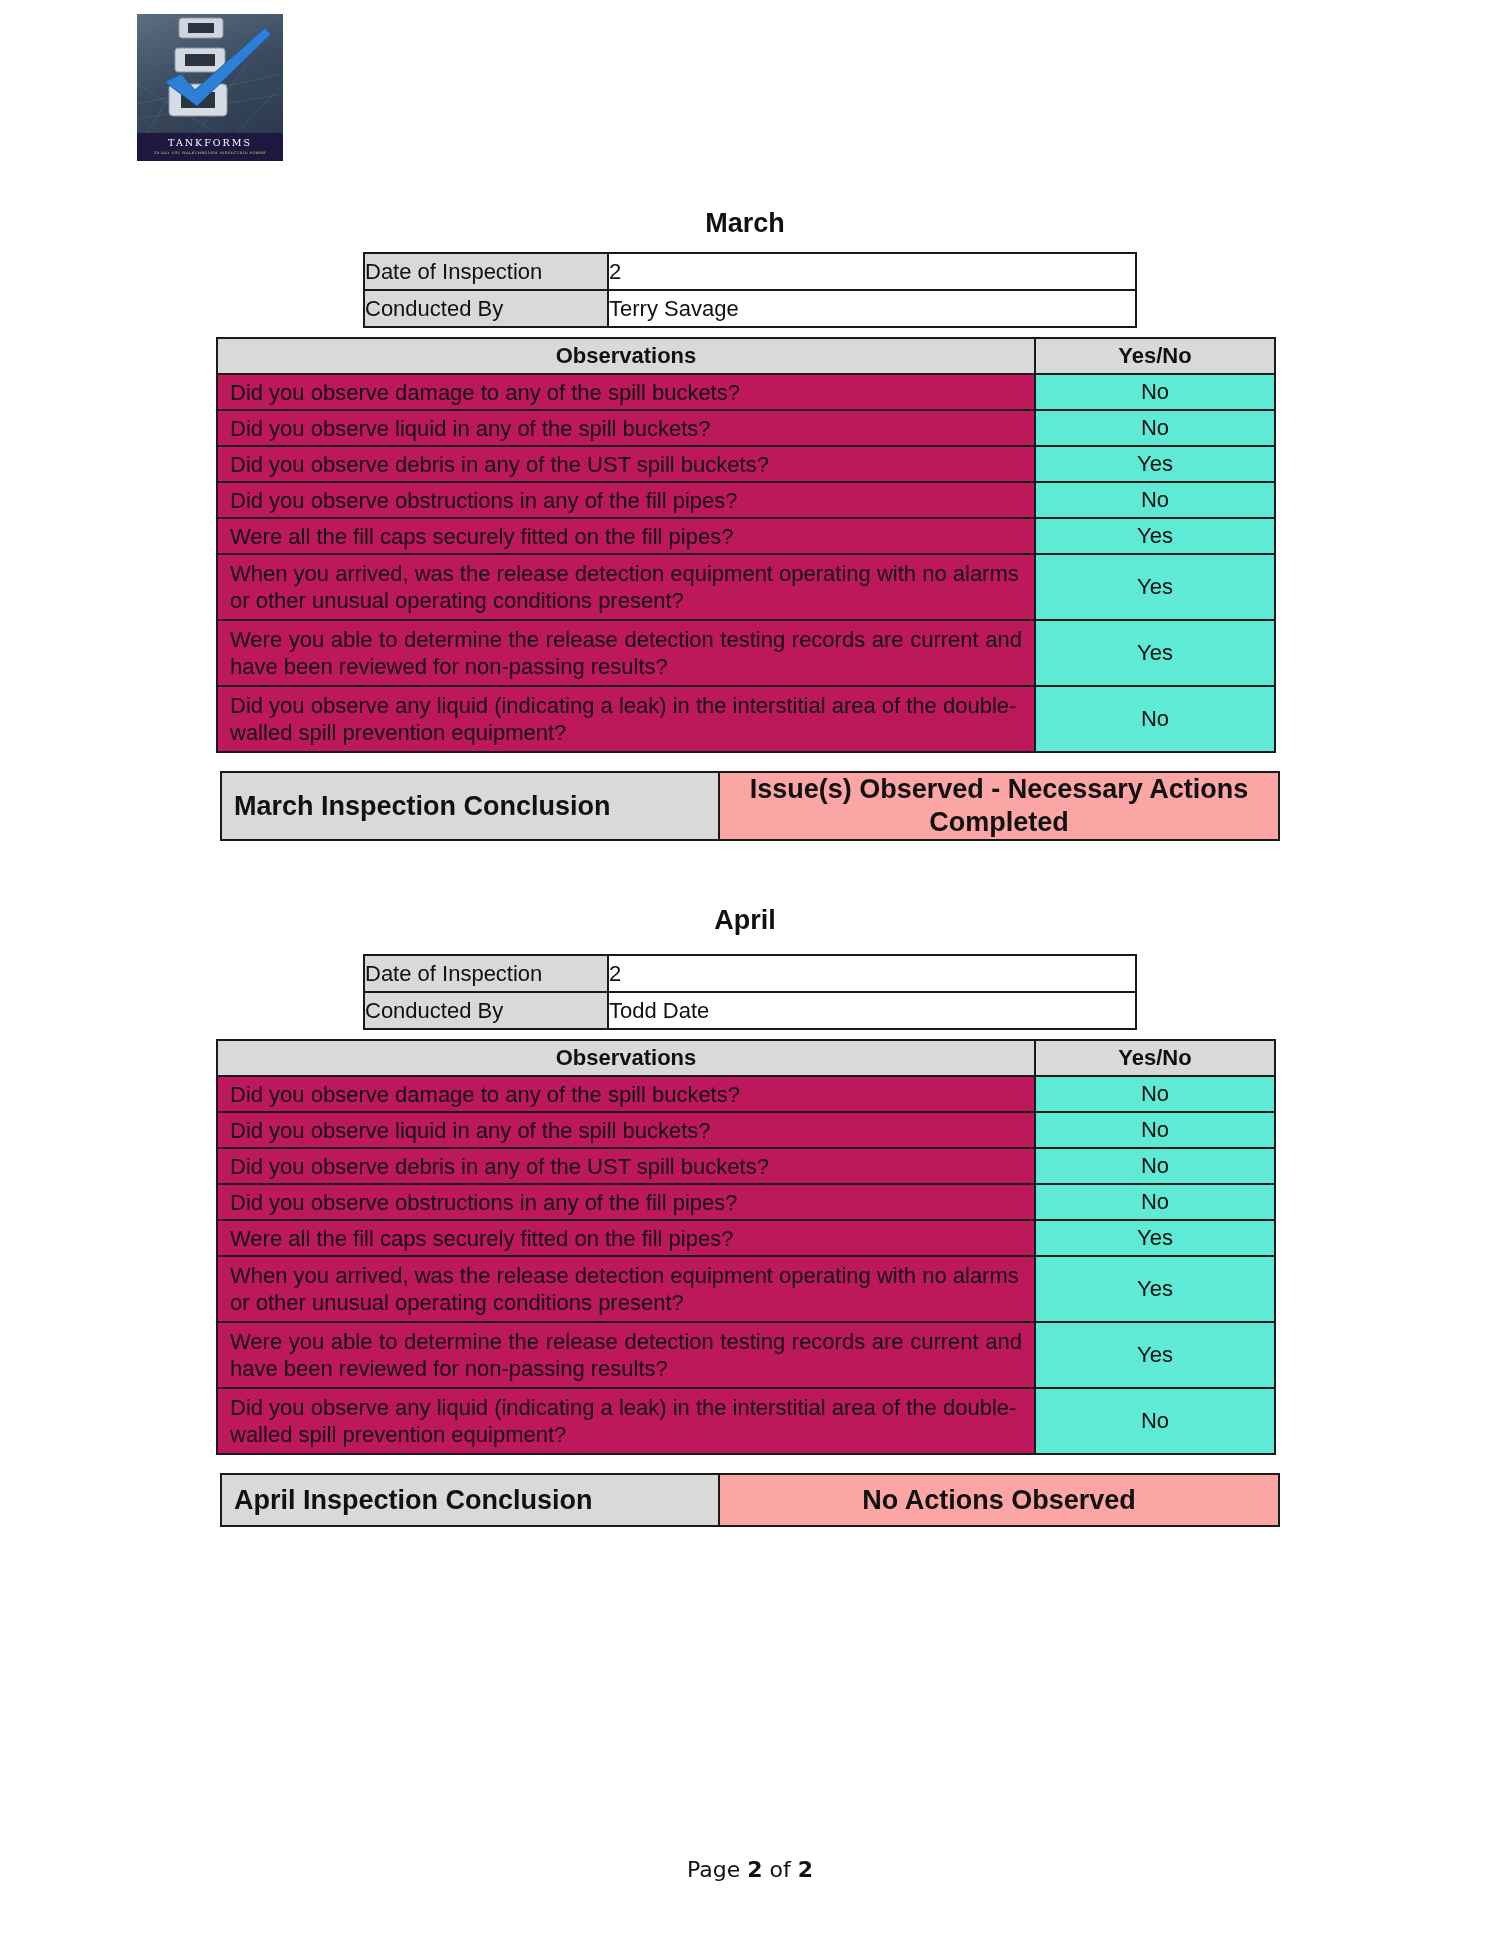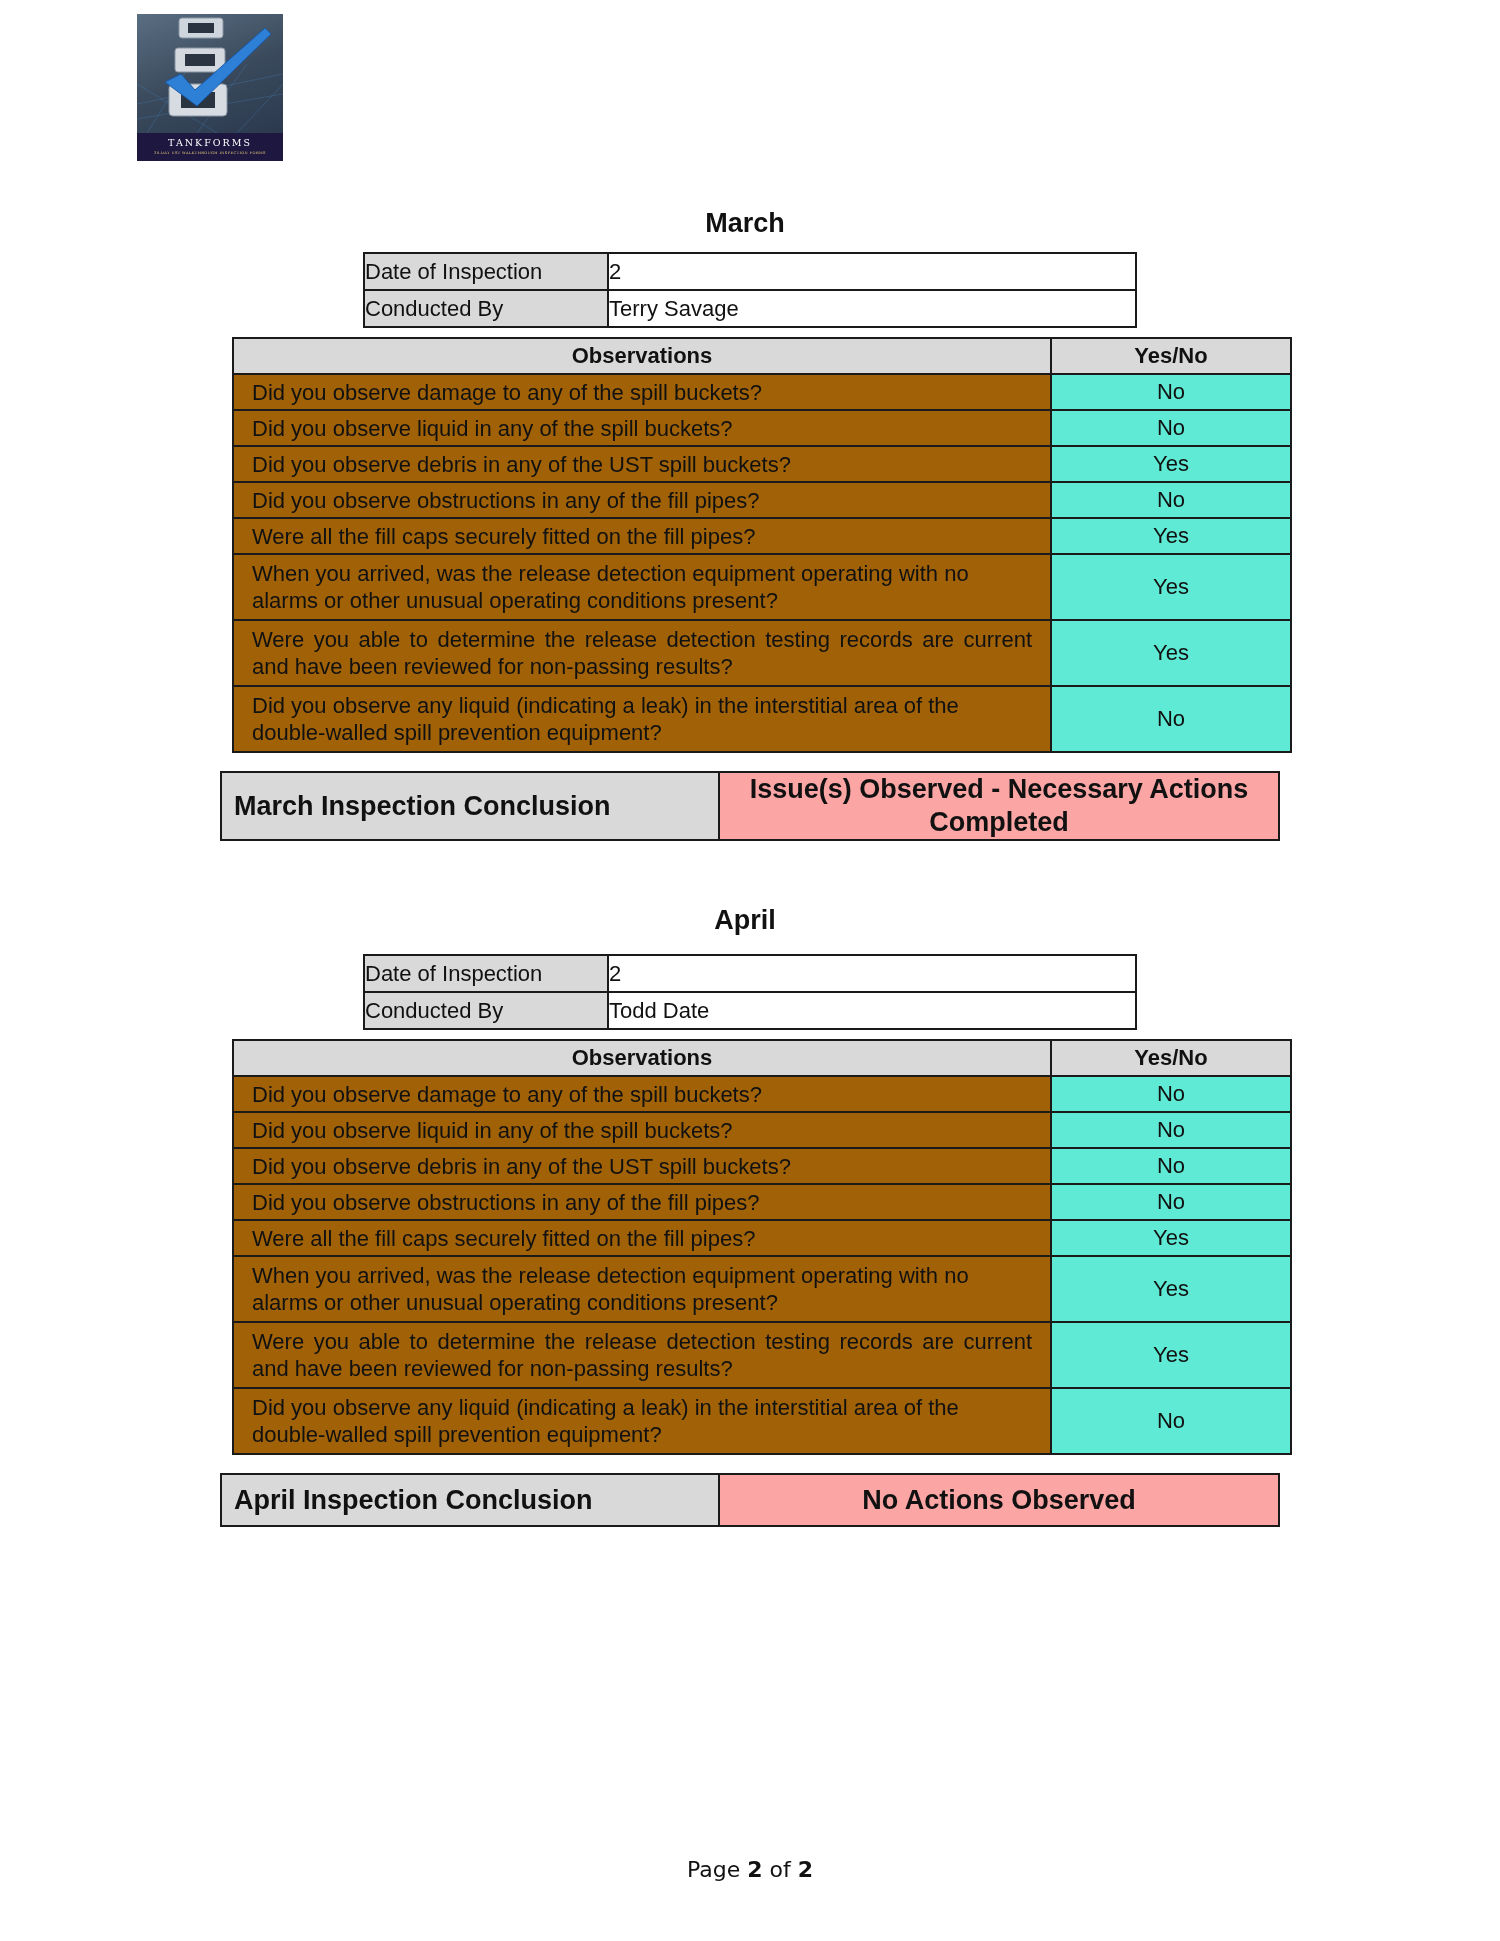--- a/index.html
+++ b/index.html
@@ -11,24 +11,24 @@
   .logo .tag { font-family:"DejaVu Serif", serif; font-size:3.6px; letter-spacing:0.4px; color:#e8c97a; margin-top:3px; }
 
   .month-title { position:absolute; left:0; width:1490px; text-align:center; font-weight:bold; font-size:27px; }
   table { border-collapse:collapse; position:absolute; }
   td, th { border:2px solid #1a1a1a; padding:0; }
   .info { left:363px; width:774px; }
   .info td { height:35px; font-size:22px; padding-left:0; }
   .info td.lab { background:#d9d9d9; width:242px; }
   .info td.val { background:#ffffff; }
 
-  .main { left:232px; width:1060px; }
+  .main { left:216px; width:1060px; }
   .main th { background:#d9d9d9; font-size:22px; height:34px; font-weight:bold; }
   .main th.q { width:816px; }
-  .main td.q { background:#a16207; font-size:22px; padding:0 18px; line-height:27px; text-align:justify; }
+  .main td.q { background:#be185d; font-size:22px; padding:0 12px; line-height:27px; text-align:justify; }
   .main td.a { background:#5eead4; font-size:22px; text-align:center; }
   .main tr.single td { height:34px; }
   .main tr.double td { height:64px; }
   .main td.q.left { text-align:left; }
 
   .concl { left:220px; width:1060px; }
   .concl td { font-size:27px; font-weight:bold; }
   .concl td.lab { background:#d9d9d9; width:484px; padding-left:12px; }
   .concl td.val { background:#fca5a5; text-align:center; line-height:33px; }
 

